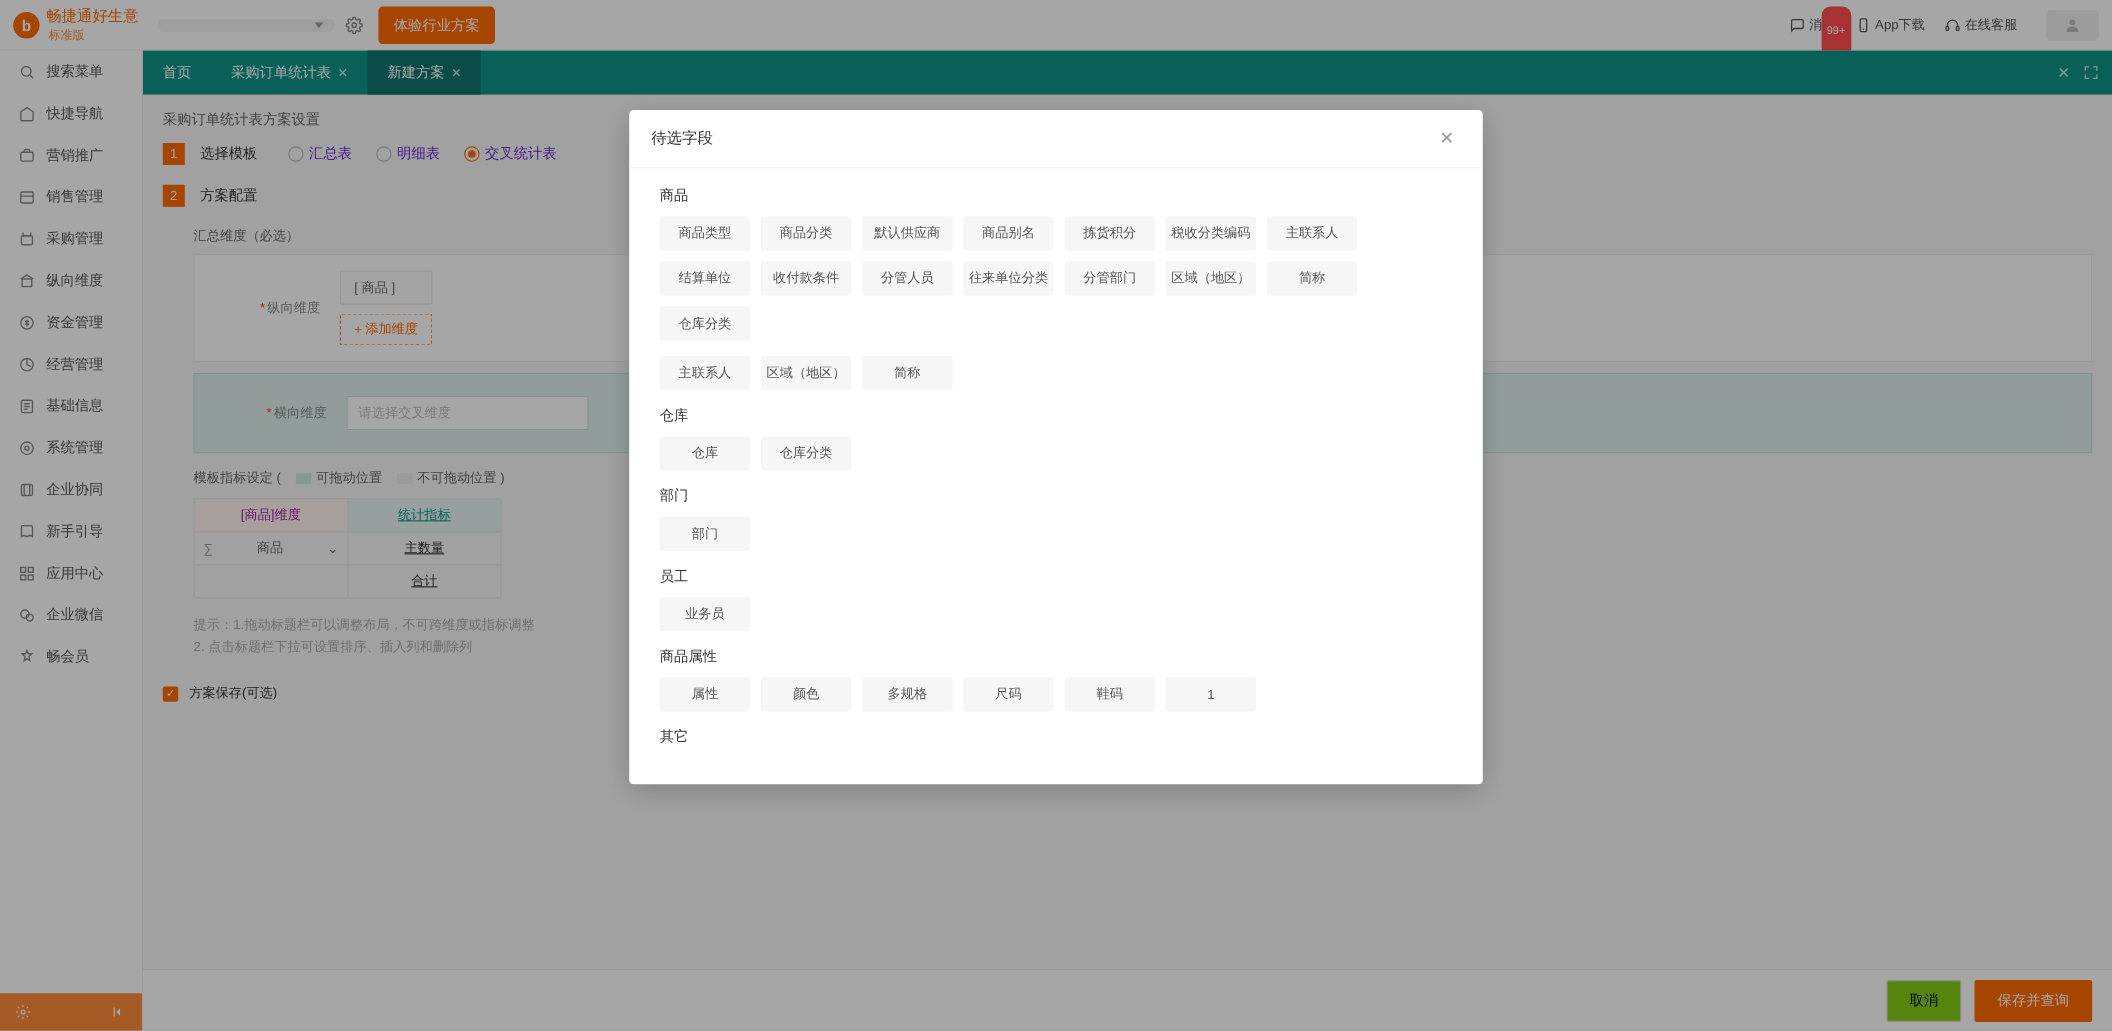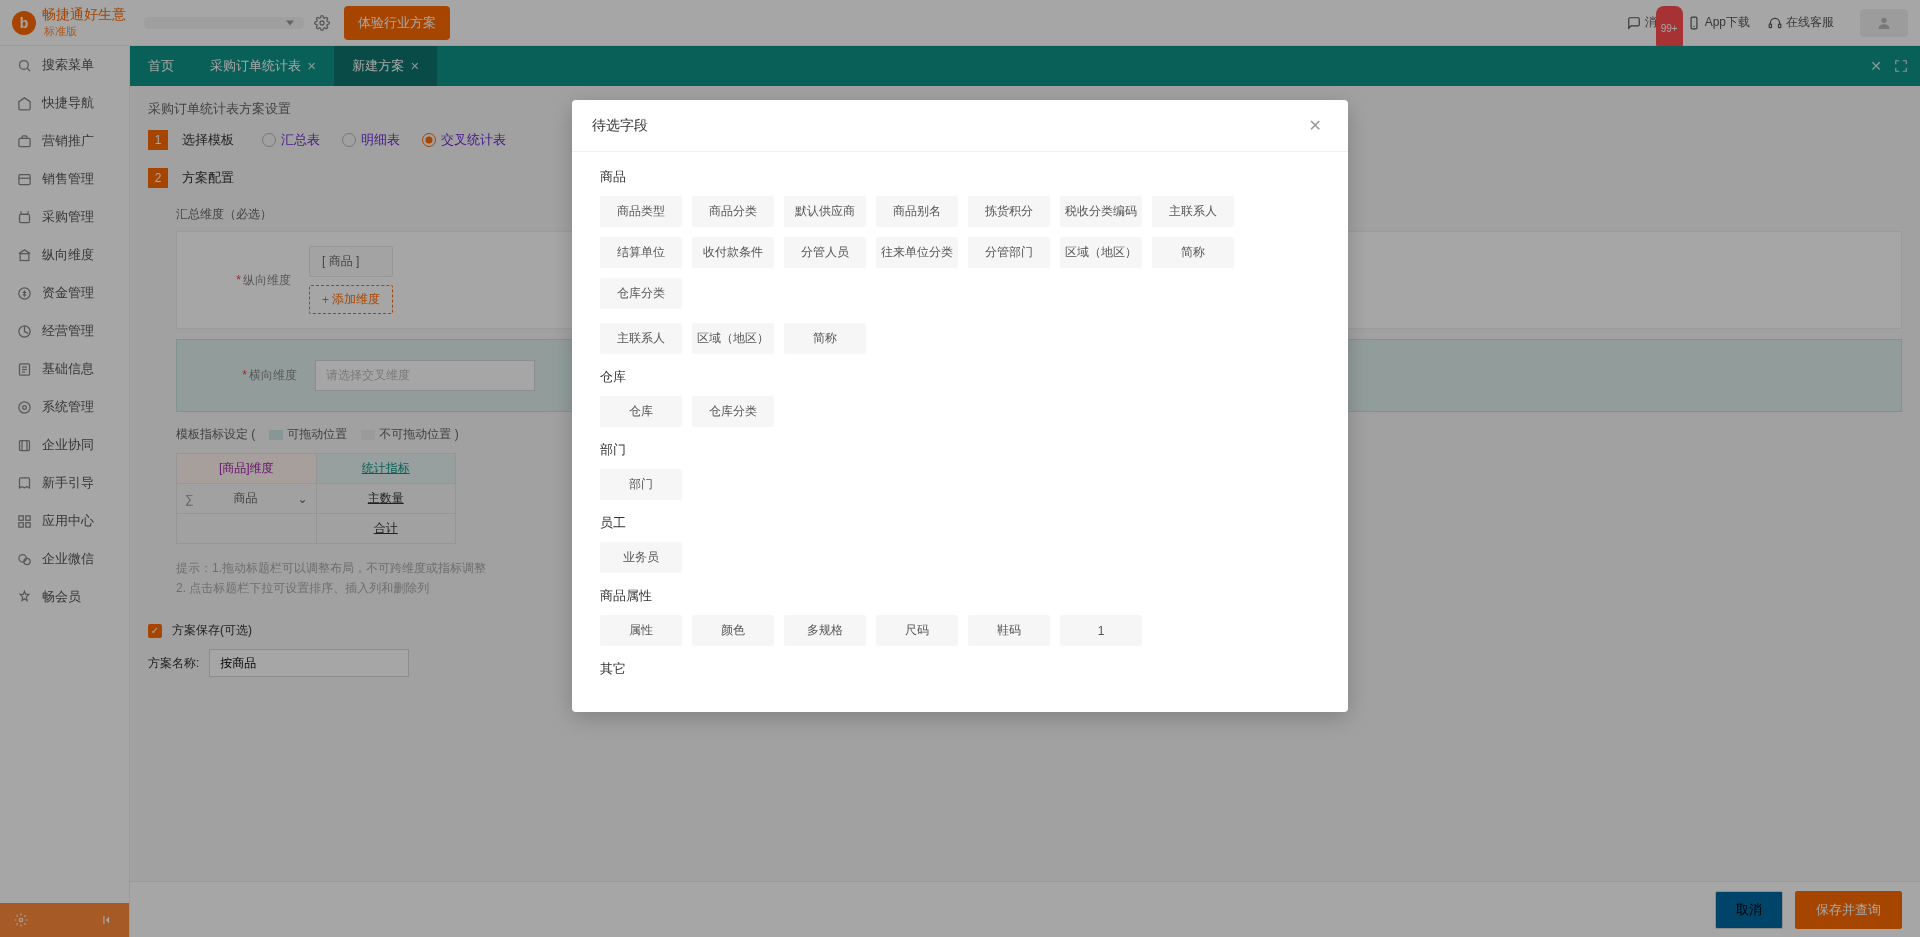--- a/index.html
+++ b/index.html
@@ -76,21 +76,21 @@
 .pt-select { display: flex; align-items: center; justify-content: space-between; color: #666; }
 
 .hints { margin-left: 28px; margin-top: 14px; font-size: 12px; color: #aaa; line-height: 20px; }
 
 .save-row { margin-top: 24px; display: flex; align-items: center; gap: 10px; font-size: 12px; }
 .ck { width: 14px; height: 14px; background: #ff6a00; border-radius: 2px; display: inline-flex; align-items: center; justify-content: center; color: #fff; font-size: 10px; }
 .name-row { margin-top: 10px; display: flex; align-items: center; gap: 10px; font-size: 12px; }
 .name-input { border: 1px solid #d9d9d9; padding: 6px 10px; font-size: 12px; width: 200px; }
 
 .footer-bar { position: absolute; bottom: 0; left: 0; right: 0; height: 56px; background: #fff; border-top: 1px solid #eee; display: flex; align-items: center; justify-content: flex-end; gap: 12px; padding: 0 18px; }
-.btn { padding: 9px 20px; font-size: 13px; border: 1px solid #d9d9d9; background: #0369a1; cursor: pointer; border-radius: 2px; }
+.btn { padding: 9px 20px; font-size: 13px; border: 1px solid #d9d9d9; background: #84cc16; cursor: pointer; border-radius: 2px; }
 .btn.primary { background: #ff6a00; border-color: #ff6a00; color: #fff; }
 
 
 .overlay { position: fixed; inset: 0; background: rgba(0,0,0,.35); z-index: 100; }
 
 
 .modal { position: fixed; z-index: 101; left: 50%; transform: translateX(-50%); top: 100px; width: 776px; background: #fff; border-radius: 4px; box-shadow: 0 6px 24px rgba(0,0,0,.2); }
 .modal-header { padding: 14px 20px; border-bottom: 1px solid #f0f0f0; display: flex; align-items: center; justify-content: space-between; }
 .modal-title { font-size: 14px; color: #333; }
 .modal-close { color: #999; cursor: pointer; font-size: 16px; padding: 2px 6px; }
@@ -427,24 +427,20 @@
 
       <div class="hints">
         <div>提示：1.拖动标题栏可以调整布局，不可跨维度或指标调整</div>
         <div>2. 点击标题栏下拉可设置排序、插入列和删除列</div>
       </div>
 
       <div class="save-row">
         <span class="ck">✓</span>
         <span>方案保存(可选)</span>
       </div>
-      <div class="name-row">
-        <span>方案名称:</span>
-        <input class="name-input" value="按商品" style="">
-      </div>
     </div>
 
     <div class="footer-bar">
       <button class="btn">取消</button>
       <button class="btn primary">保存并查询</button>
     </div>
   </div>
 </div>
 
 <div class="overlay"></div>

